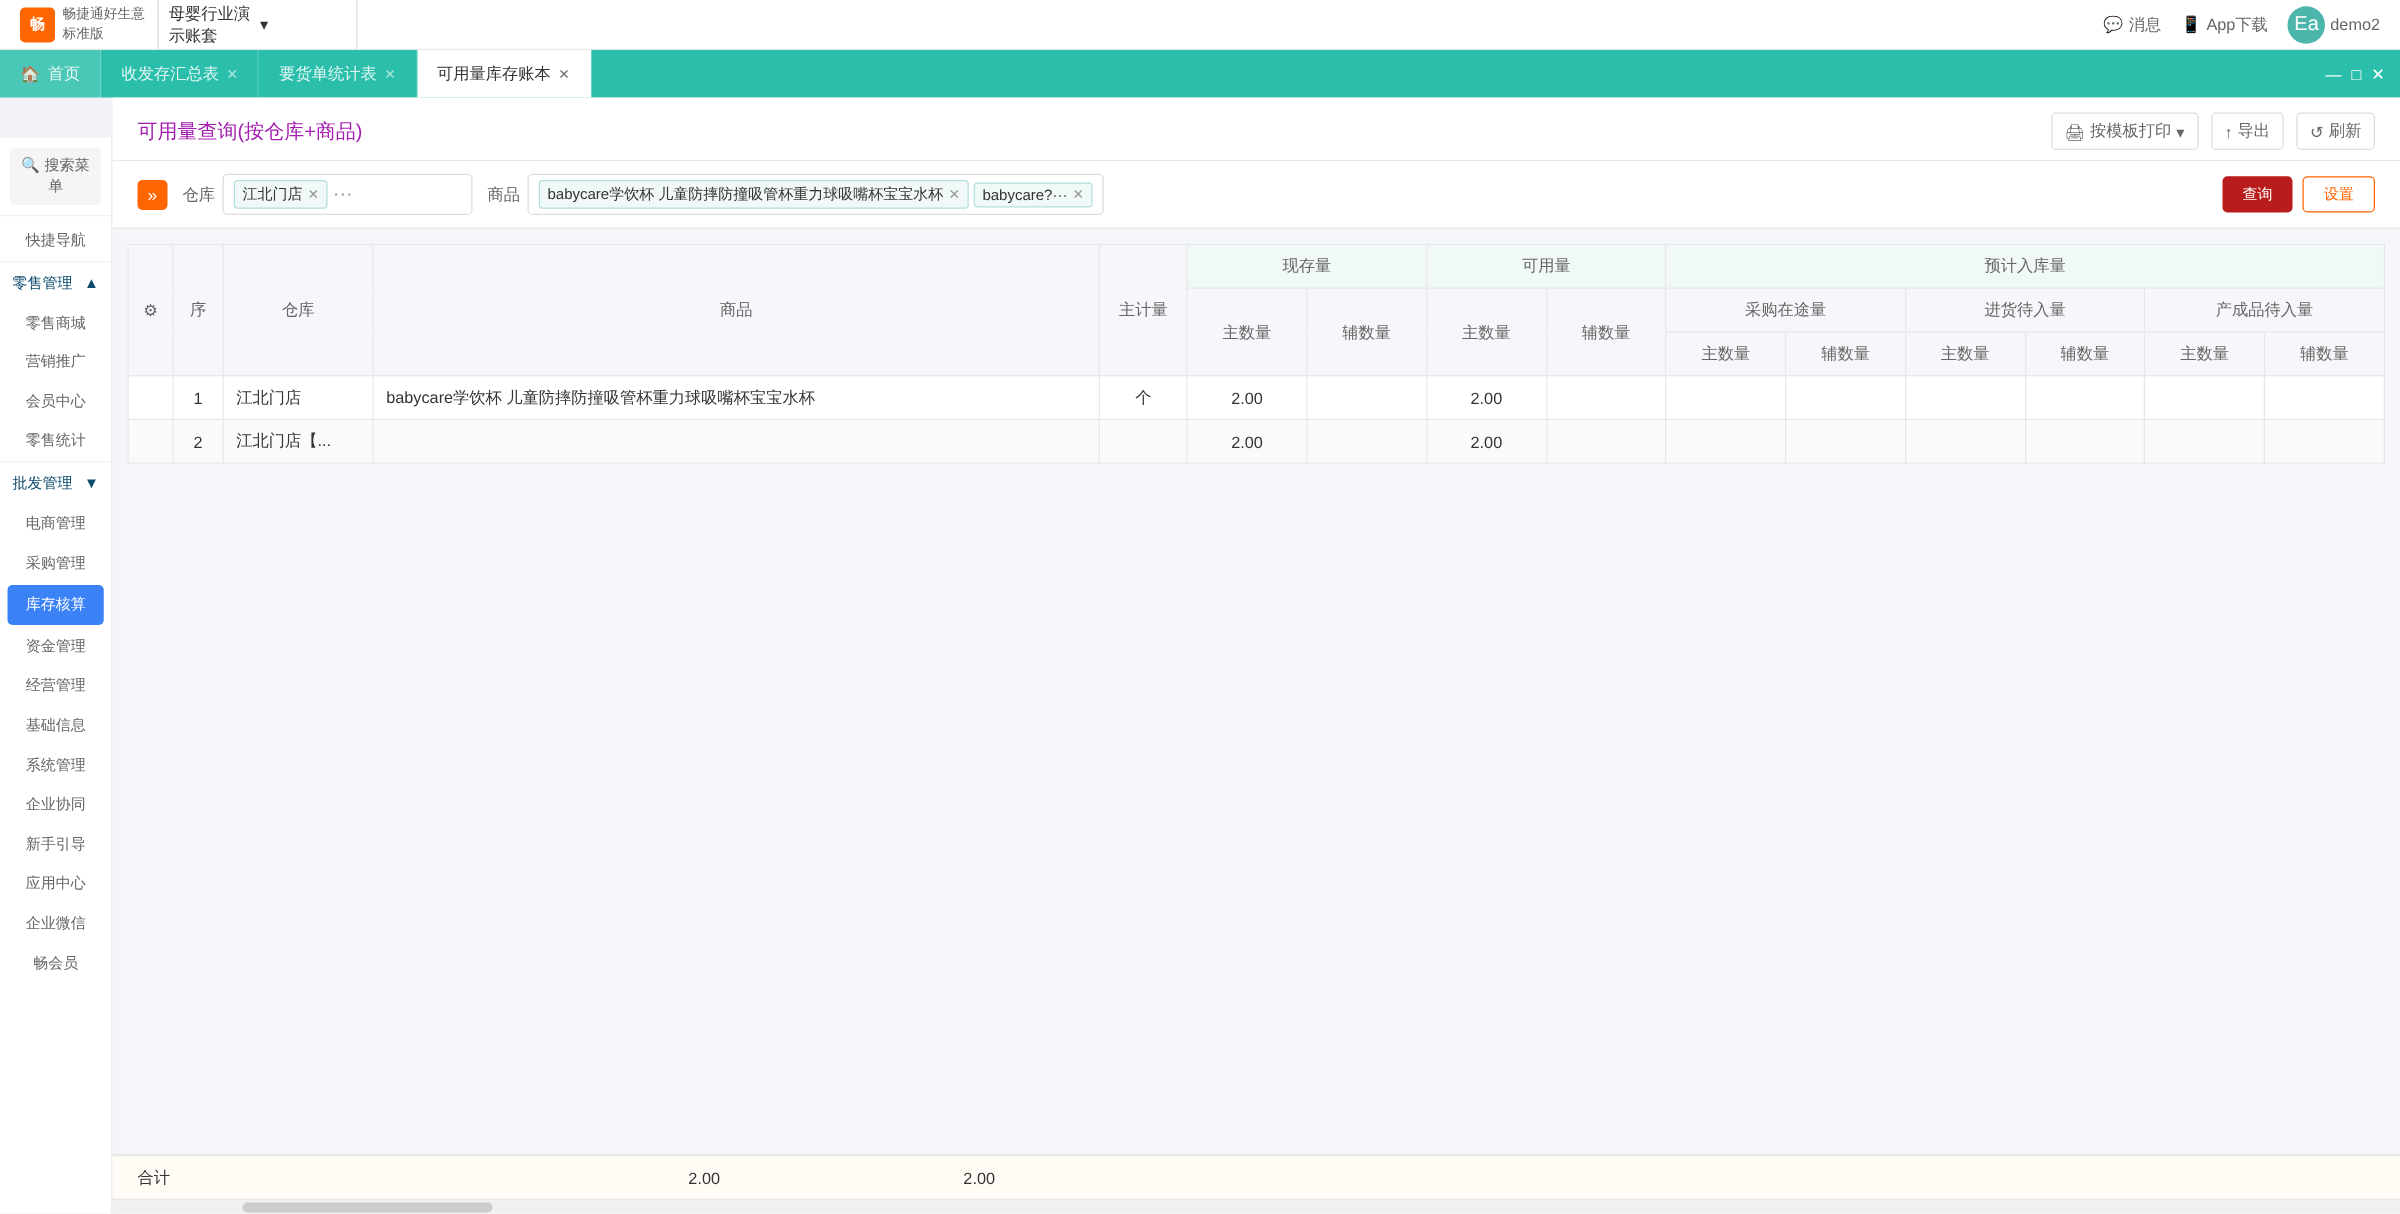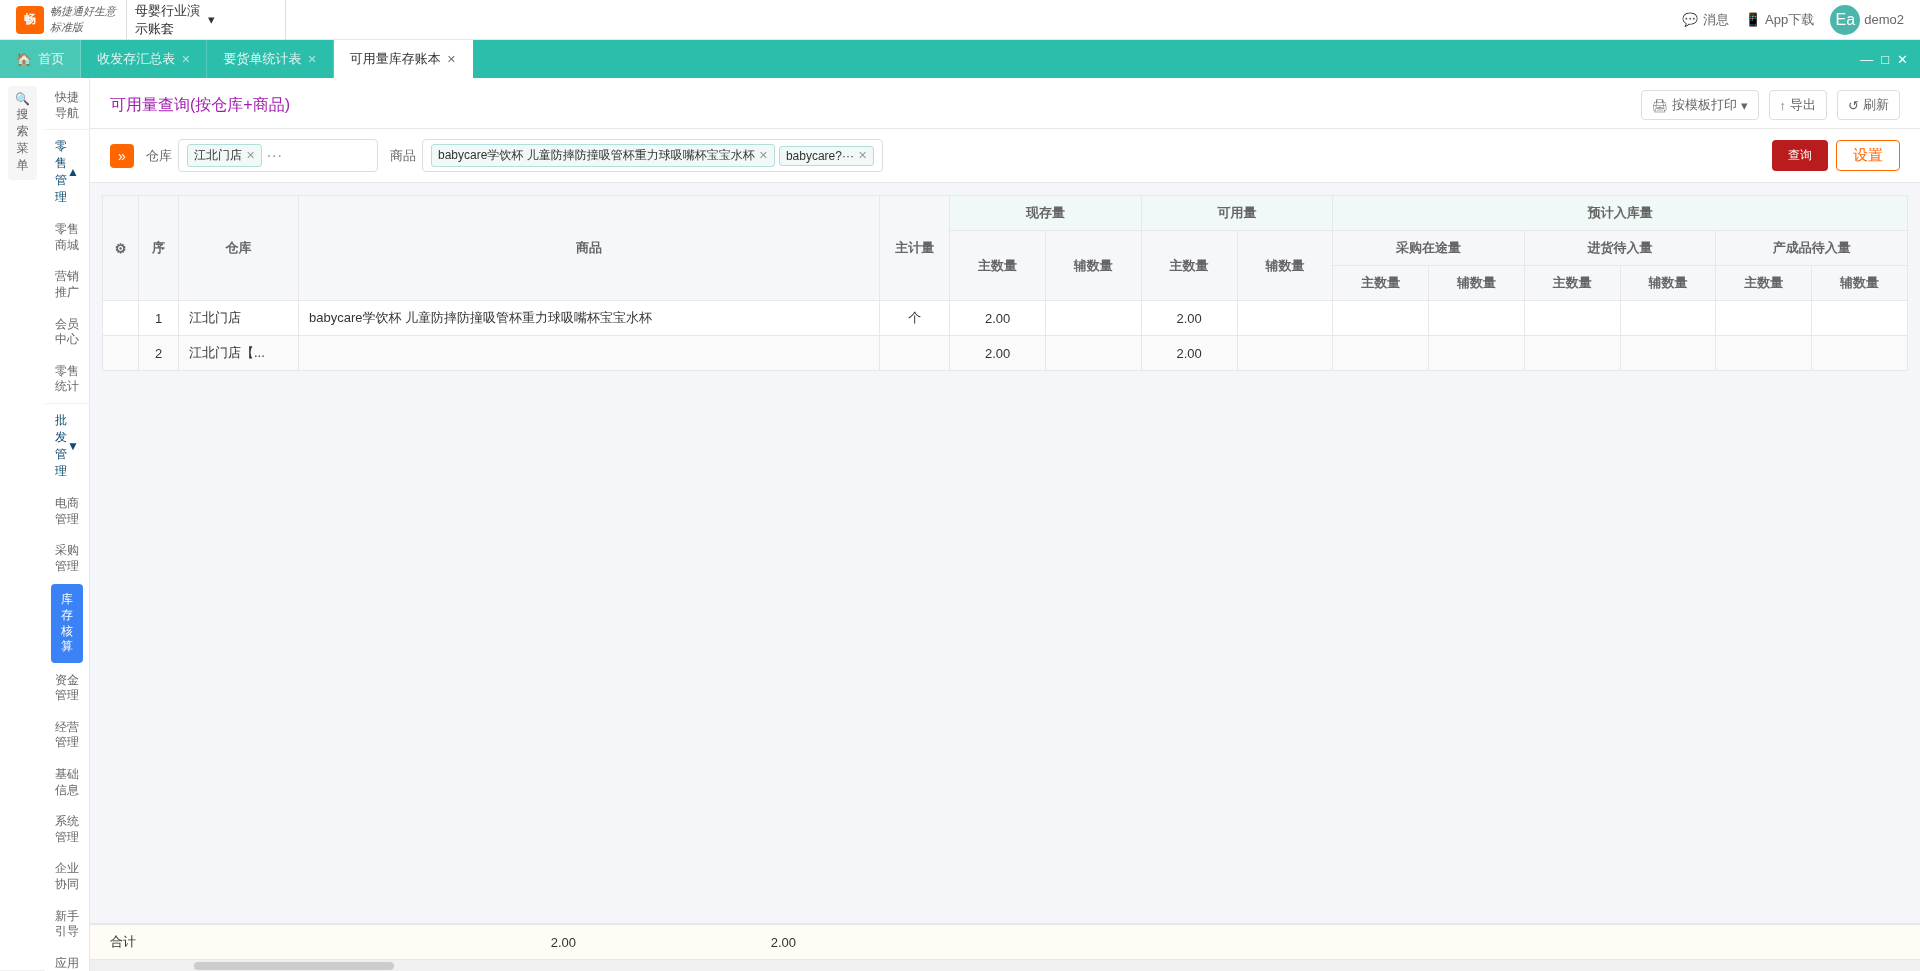--- a/index.html
+++ b/index.html
@@ -61,22 +61,24 @@
       flex: 1;
       overflow: hidden;
     }
 
     
     .sidebar {
       width: 90px;
       background: #fff;
       border-right: 1px solid #e8e8e8;
       display: flex;
+      flex-direction: column;
       flex-shrink: 0;
       overflow-y: auto;
+      margin-top: 32px;
     }
     .sidebar-search {
       padding: 8px;
       border-bottom: 1px solid #f0f0f0;
     }
     .sidebar-search-btn {
       width: 100%;
       padding: 6px 4px;
       background: #f5f5f5;
       border: none;
@@ -166,21 +168,21 @@
     }
     .filter-tag .remove { cursor: pointer; color: #999; font-size: 11px; }
     .filter-dots { color: #999; font-size: 16px; }
     .filter-actions { margin-left: auto; display: flex; gap: 8px; }
     .btn-query {
       padding: 5px 16px; background: #b91c1c; color: #fff;
       border: none; border-radius: 4px; cursor: pointer; font-size: 12px;
     }
     .btn-settings {
       padding: 5px 16px; background: #fff; color: #ff6600;
-      border: 1px solid #ff6600; border-radius: 4px; cursor: pointer; font-size: 15px;
+      border: 1px solid #ff6600; border-radius: 4px; cursor: pointer; font-size: 12px;
     }
 
     
     .table-container {
       flex: 1;
       overflow: auto;
       padding: 12px;
     }
 
     .data-table {
@@ -191,21 +193,21 @@
     }
     .data-table th, .data-table td {
       border: 1px solid #e8e8e8;
       padding: 8px 10px;
       text-align: center;
       white-space: nowrap;
     }
     .data-table thead th {
       background: #f5f7fa;
       color: #666;
-      font-weight: bold;
+      font-weight: normal;
     }
     .data-table thead th.col-span-header {
       background: #f0f9f8;
     }
     .data-table td.text-left { text-align: left; }
 
     
     .table-footer {
       background: #fffbf5;
       border-top: 2px solid #e8e8e8;
@@ -242,21 +244,21 @@
 </head>
 <body>
 
 <div class="top-bar">
   <div class="top-bar-left">
     <div class="logo-area">
       <div class="logo-icon">
         <span>畅</span>
       </div>
       <div class="logo-text">
-        <div style="white-space:pre-line;font-size:11px;line-height:1.4;font-style:italic;">畅捷通好生意
+        <div style="white-space:pre-line;font-size:11px;line-height:1.4;">畅捷通好生意
 标准版</div>
       </div>
     </div>
     <div class="company-selector">
       <span>母婴行业演示账套</span>
       <span>▾</span>
     </div>
   </div>
   <div class="top-bar-right">
     <div class="top-bar-btn">

